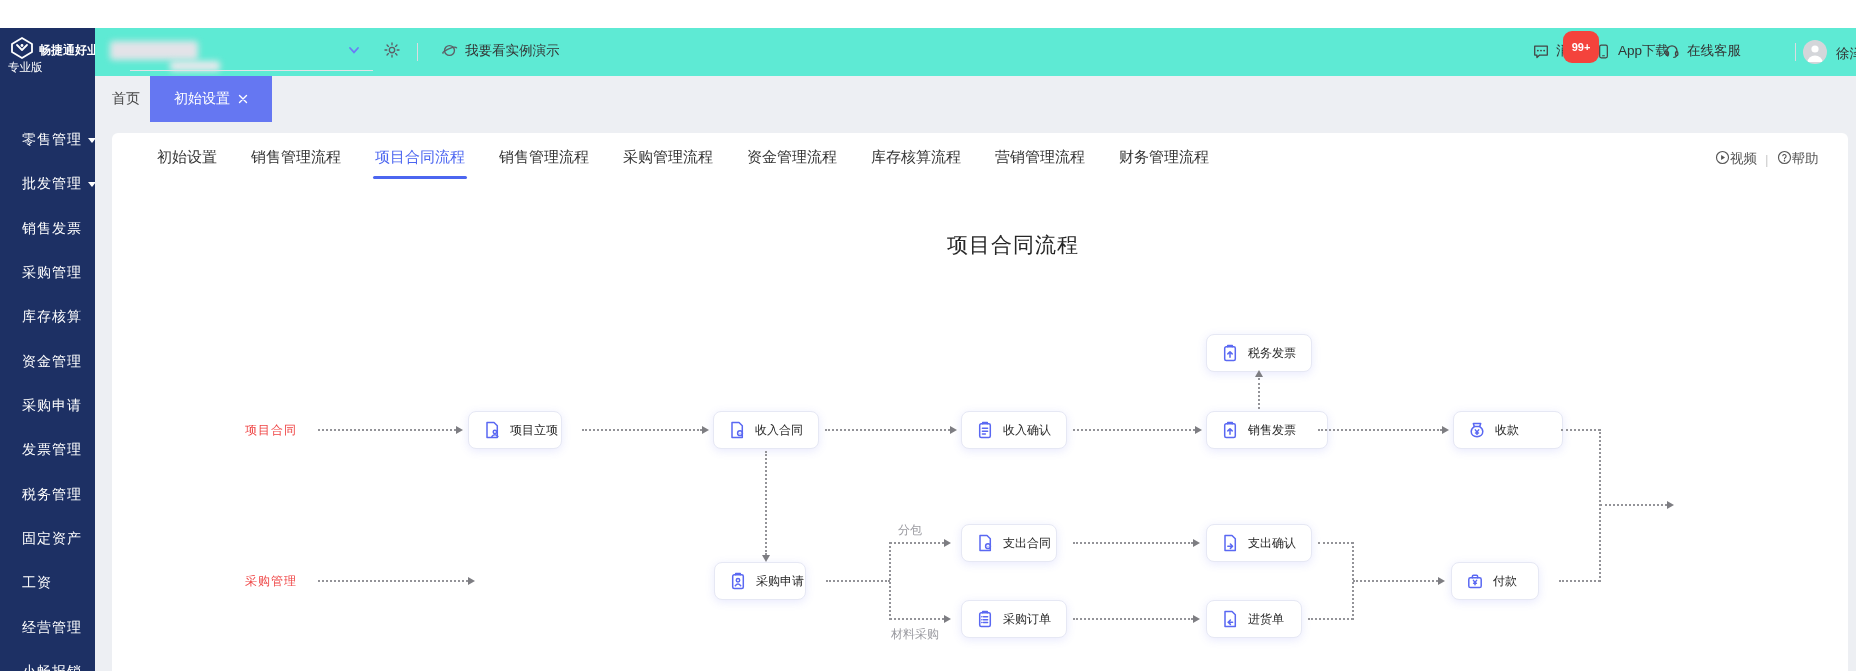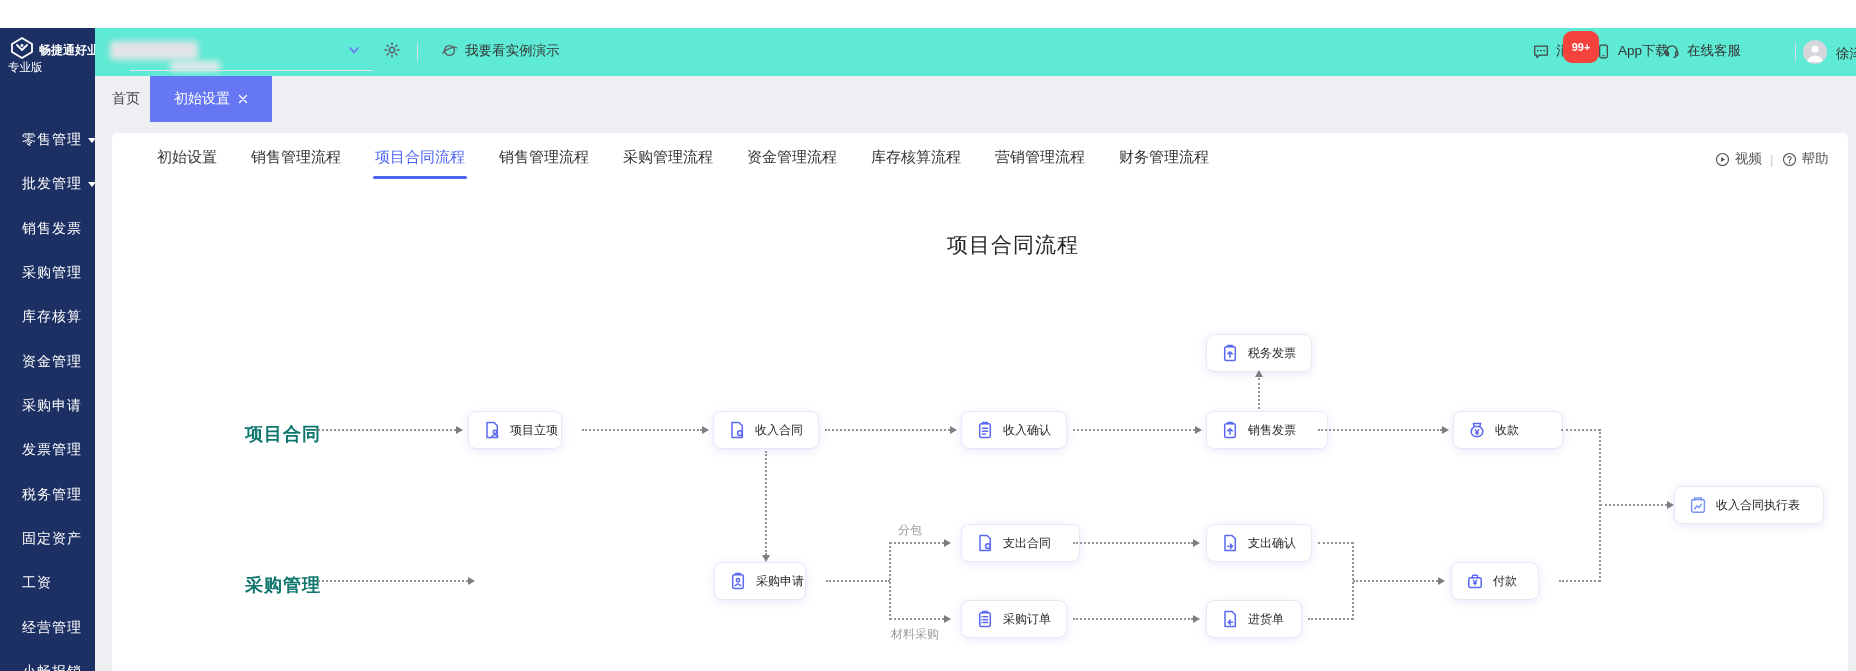--- a/index.html
+++ b/index.html
@@ -36,27 +36,27 @@
   .main-bg { position: absolute; left: 95px; top: 122px; width: 1761px; height: 549px; background: #edeff3; }
 
   
   .card { position: absolute; left: 112px; top: 133px; width: 1736px; height: 538px; background: #ffffff; border-radius: 6px 6px 0 0; }
   .ptabs { position: absolute; left: 43px; top: 13px; display: flex; gap: 30px; }
   .ptab { font-size: 15px; color: #333; padding: 2px 2px 12px 2px; cursor: pointer; position: relative; white-space: nowrap; }
   .ptab.active { color: #4c66f0; }
   .ptab.active::after { content: ""; position: absolute; left: 0; right: 0; bottom: 0; height: 3px; background: #4c66f0; border-radius: 2px; }
   .aux { position: absolute; left: 1603px; top: 17px; display: flex; align-items: center; gap: 8px; color: #555; font-size: 13.5px; }
   .aux .sep { color: #ccc; }
-  .aux-item { display: flex; align-items: center; gap: 5px; cursor: pointer; }
+  .aux-item { display: flex; cursor: pointer; }
 
   
   .flow { position: absolute; left: 0; top: 0; width: 1856px; height: 671px; pointer-events: none; }
   .flow * { pointer-events: auto; }
   .flow-title { position: absolute; left: 947px; top: 231px; font-size: 21px; font-weight: 500; color: #262626; letter-spacing: 1px; }
-  .lane { position: absolute; font-size: 18px; color: #0f766e; font-weight: 700; letter-spacing: 1px; }
+  .lane { position: absolute; font-size: 12px; color: #ef4444; font-weight: 400; letter-spacing: 1px; }
   .node { position: absolute; height: 38px; background: #fff; border: 1px solid #e6e8f4; border-radius: 8px; box-shadow: 0 2px 10px rgba(89,102,240,0.14); display: flex; align-items: center; gap: 8px; padding: 0 0 0 13px; cursor: pointer; }
   .nicon { width: 20px; height: 20px; flex: 0 0 auto; display: flex; }
   .nlabel { font-size: 12px; color: #262626; white-space: nowrap; }
   .line-h { position: absolute; height: 0; border-top: 2px dotted #939398; }
   .line-v { position: absolute; width: 0; border-left: 2px dotted #939398; }
   .ar-r { position: absolute; width: 0; height: 0; border-top: 4px solid transparent; border-bottom: 4px solid transparent; border-left: 7px solid #7d7d82; }
   .ar-u { position: absolute; width: 0; height: 0; border-left: 4px solid transparent; border-right: 4px solid transparent; border-bottom: 7px solid #7d7d82; }
   .ar-d { position: absolute; width: 0; height: 0; border-left: 4px solid transparent; border-right: 4px solid transparent; border-top: 7px solid #7d7d82; }
   .branch-label { position: absolute; font-size: 12px; color: #9a9aa0; white-space: nowrap; }
 </style>
@@ -296,42 +296,32 @@
     <div class="node" style="left:1453px;top:411px;width:110px">
       <span class="nicon">
           <svg viewBox="0 0 20 20" fill="none" stroke="#5a68f2" stroke-width="1.5" stroke-linecap="round" stroke-linejoin="round">
             <path d="M7.3 6.6 L6.3 3.6 h7.4 l-1 3"></path>
             <path d="M7.3 6.6 h5.4 c2 1.2 3.1 2.9 3.1 5 c0 3-2.3 5.1-5.8 5.1 s-5.8-2.1-5.8-5.1 c0-2.1 1.1-3.8 3.1-5 Z"></path>
             <path d="M8.3 9.9 l1.7 2.1 1.7-2.1 M10 12 v2.6 M8.5 12.9 h3"></path>
           </svg>
         </span>
       <span class="nlabel">收款</span>
     </div>
-    <div class="node" style="left:1674px;top:486px;width:150px">
-      <span class="nicon">
-          <svg viewBox="0 0 20 20" fill="none" stroke="#7b96f5" stroke-width="1.5" stroke-linecap="round" stroke-linejoin="round">
-            <rect x="3.6" y="4.6" width="12.8" height="12.6" rx="1.6"></rect>
-            <path d="M6.6 2.8 v2.6 M13.4 2.8 v2.6 M6.8 2.9 h6.4" opacity=".9"></path>
-            <path d="M6.6 14 L9 10.8 l2 2 L13.4 9.2"></path>
-          </svg>
-        </span>
-      <span class="nlabel">收入合同执行表</span>
-    </div>
     <div class="node" style="left:714px;top:562px;width:92px">
       <span class="nicon">
           <svg viewBox="0 0 20 20" fill="none" stroke="#5a68f2" stroke-width="1.5" stroke-linecap="round" stroke-linejoin="round">
             <rect x="4.7" y="3.8" width="10.6" height="13.7" rx="1.5"></rect>
             <path d="M7.7 3.8 V2.5 h4.6 v1.3"></path>
             <circle cx="10" cy="9.3" r="1.7"></circle>
             <path d="M7.3 14.7 q2.7 -3.3 5.4 0"></path>
           </svg>
         </span>
       <span class="nlabel">采购申请</span>
     </div>
-    <div class="node" style="left:961px;top:524px;width:119px">
+    <div class="node" style="left:961px;top:524px;width:96px">
       <span class="nicon">
           <svg viewBox="0 0 20 20" fill="none" stroke="#5a68f2" stroke-width="1.5" stroke-linecap="round" stroke-linejoin="round">
             <path d="M5 2.5 h7 l3.3 3.3 V17.5 H5 Z"></path>
             <circle cx="13" cy="13.2" r="2.4"></circle>
             <circle cx="13" cy="13.2" r="0.5" fill="#5a68f2" stroke="none"></circle>
           </svg>
         </span>
       <span class="nlabel">支出合同</span>
     </div>
     <div class="node" style="left:1206px;top:524px;width:106px">

